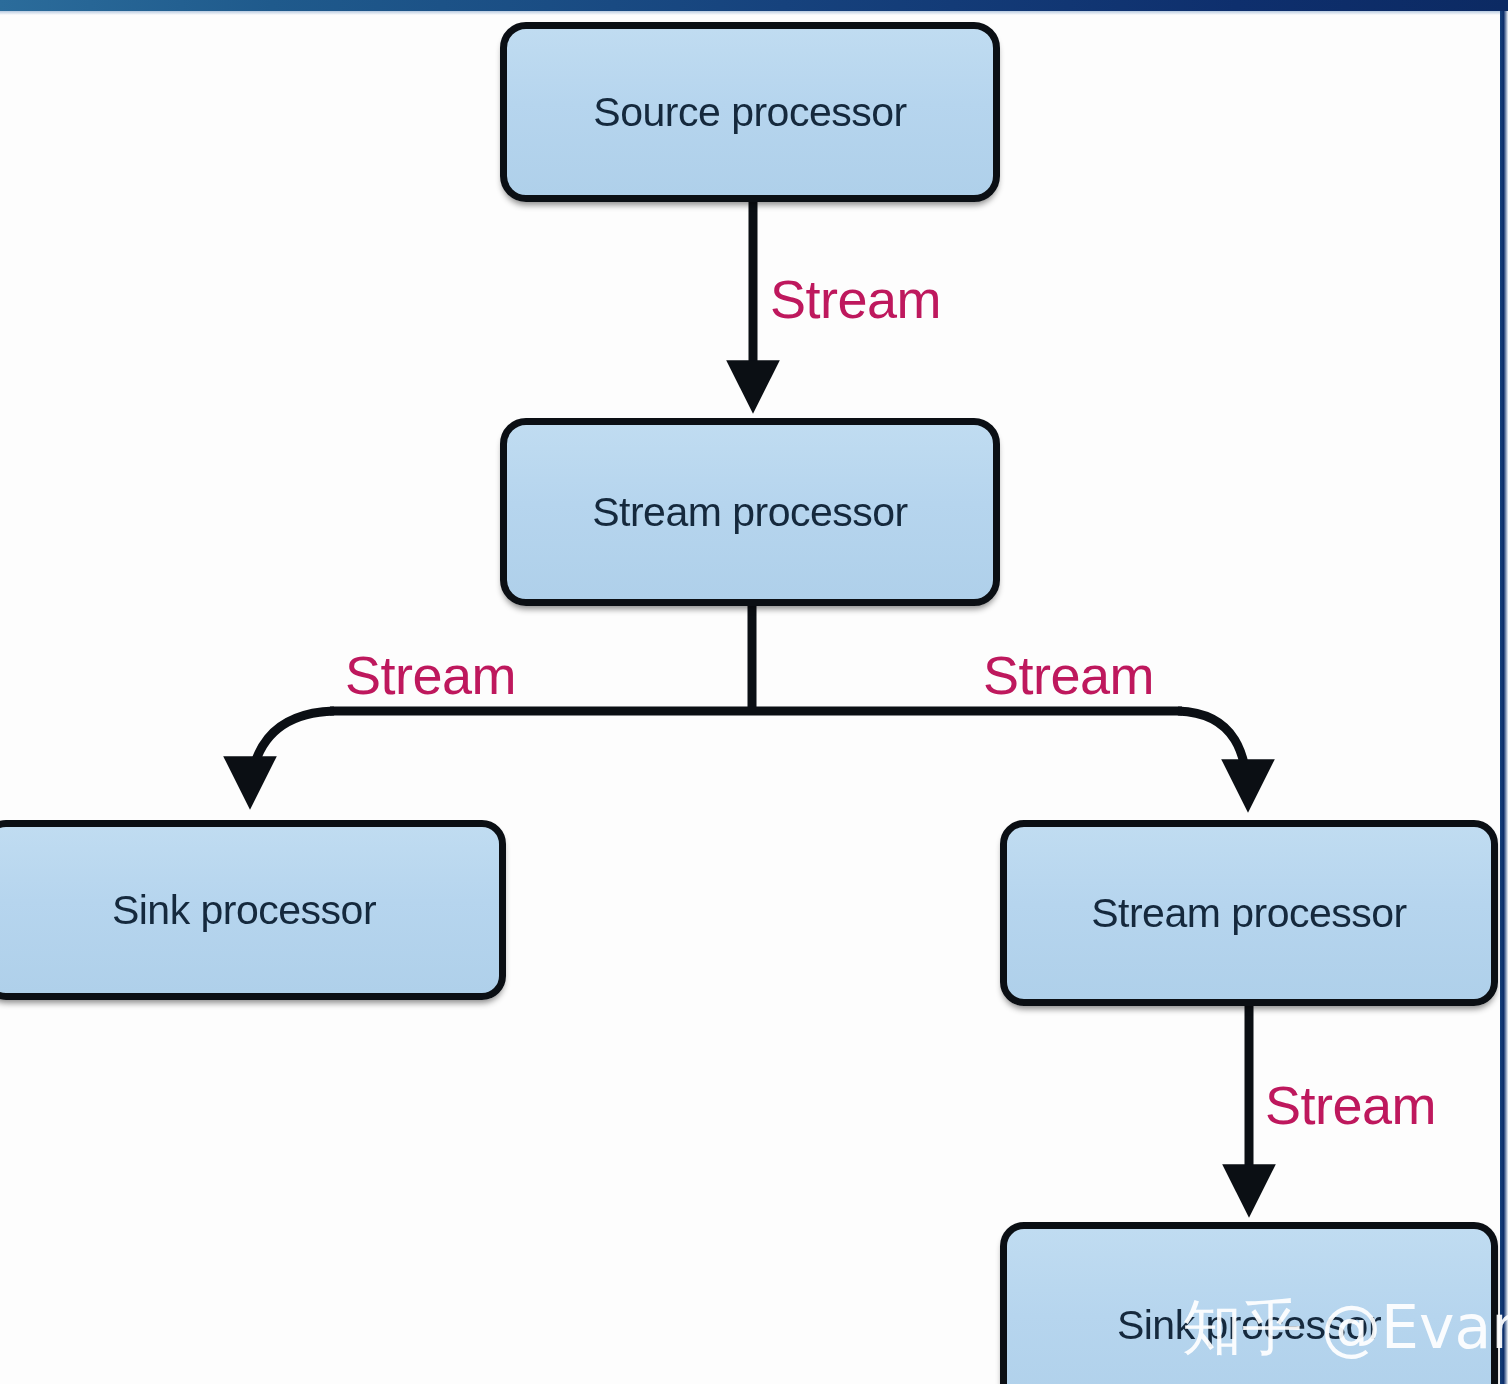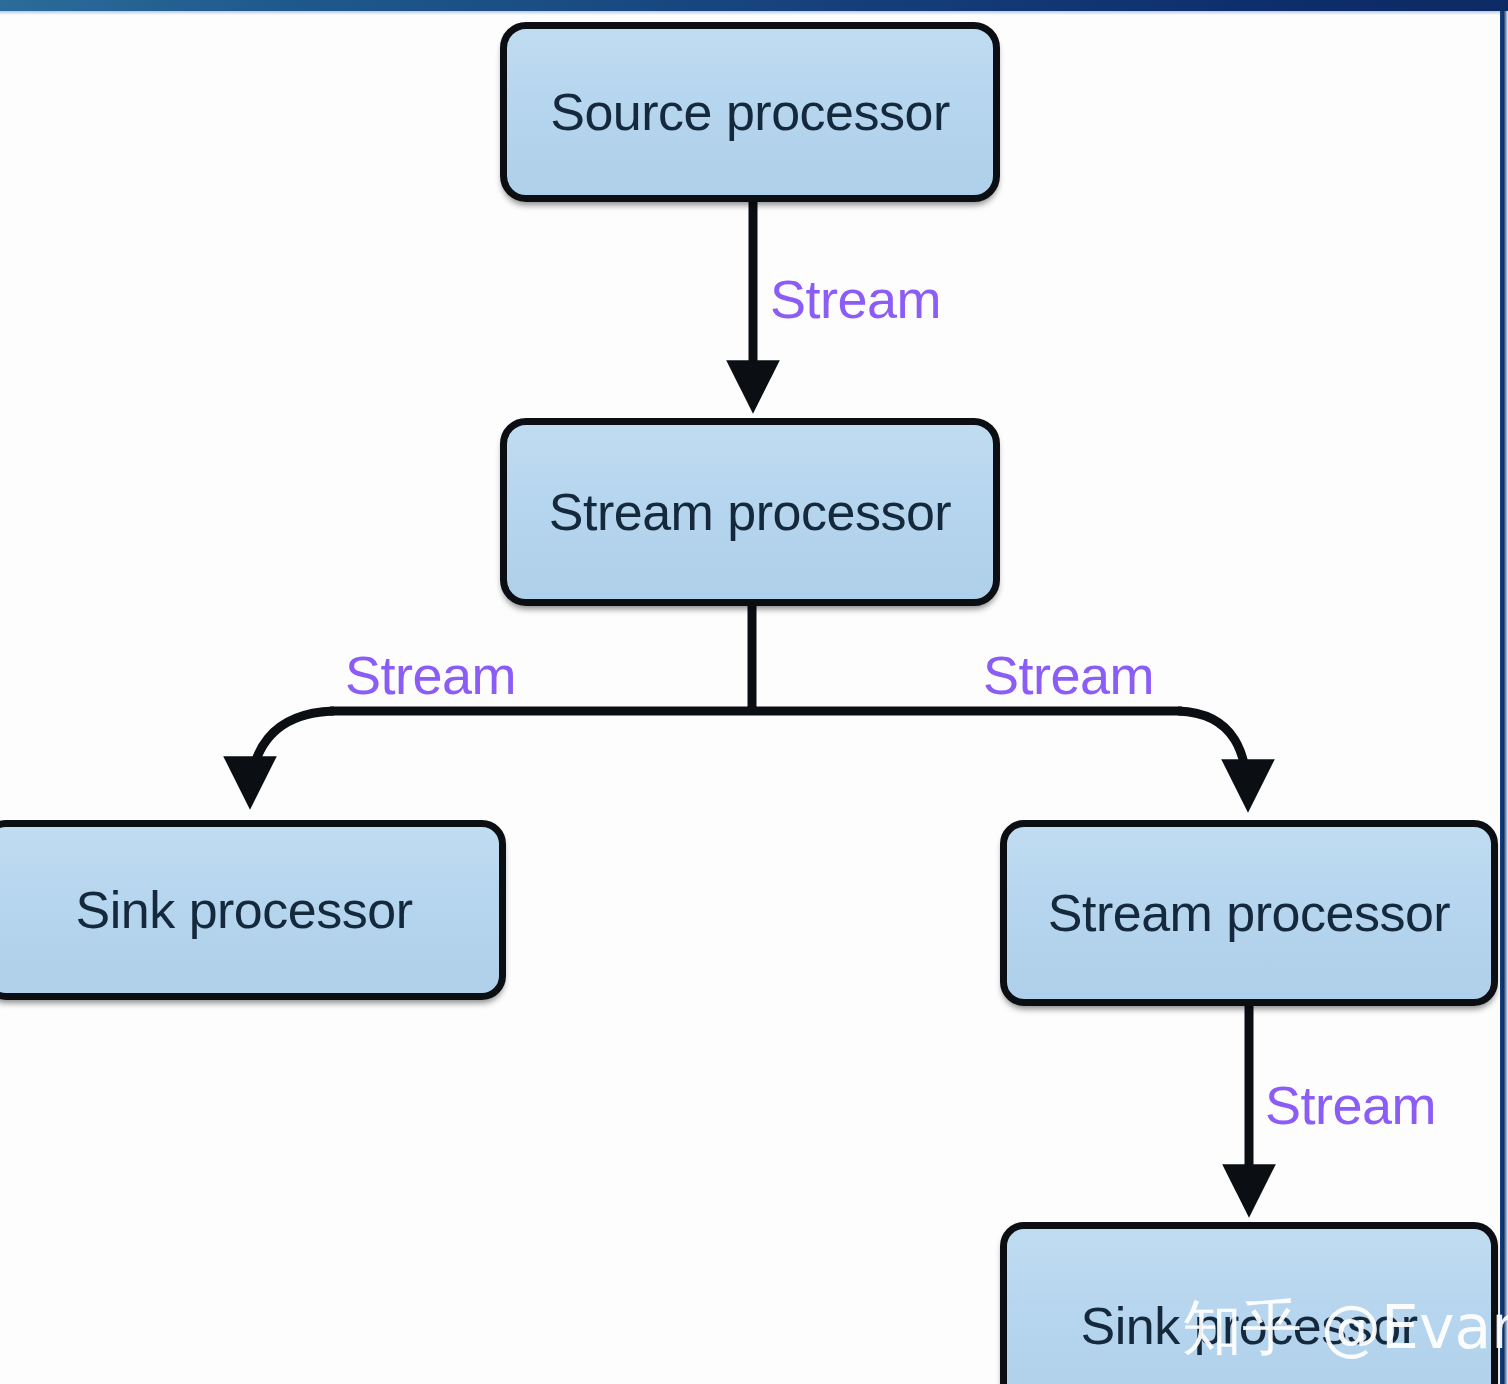--- a/index.html
+++ b/index.html
@@ -51,37 +51,37 @@
     background: linear-gradient(180deg, #c0dcf1 0%, #b6d5ee 45%, #afd0ea 100%);
     border: 7px solid #0b0f14;
     border-radius: 26px;
     display: flex;
     align-items: center;
     justify-content: center;
     box-shadow: 0 5px 6px -2px rgba(0,0,0,0.45);
   }
   .node-label {
     color: #15293d;
-    font-size: 52px;
+    font-size: 41px;
     font-weight: 400;
     letter-spacing: -0.5px;
     white-space: nowrap;
     line-height: 1;
   }
 
   #node-source        { left: 500px;  top: 22px;   width: 500px; height: 180px; }
   #node-stream-1      { left: 500px;  top: 418px;  width: 500px; height: 188px; }
   #node-sink-left     { left: -18px;  top: 820px;  width: 524px; height: 180px;  border-radius: 24px; }
   #node-stream-2      { left: 1000px; top: 820px;  width: 498px; height: 186px;  border-radius: 24px; }
   #node-sink-bottom   { left: 1000px; top: 1222px; width: 498px; height: 200px;  border-radius: 24px 24px 0 0; border-bottom: none; }
 
   
   .edge-label {
     position: absolute;
-    color: #8b5cf6;
+    color: #be185d;
     font-size: 54px;
     font-weight: 400;
     letter-spacing: -0.5px;
     white-space: nowrap;
     line-height: 1;
   }
   #label-stream-top     { left: 770px;  top: 272px; }
   #label-stream-left    { left: 345px;  top: 648px; }
   #label-stream-right   { left: 983px;  top: 648px; }
   #label-stream-bottom  { left: 1265px; top: 1078px; }

